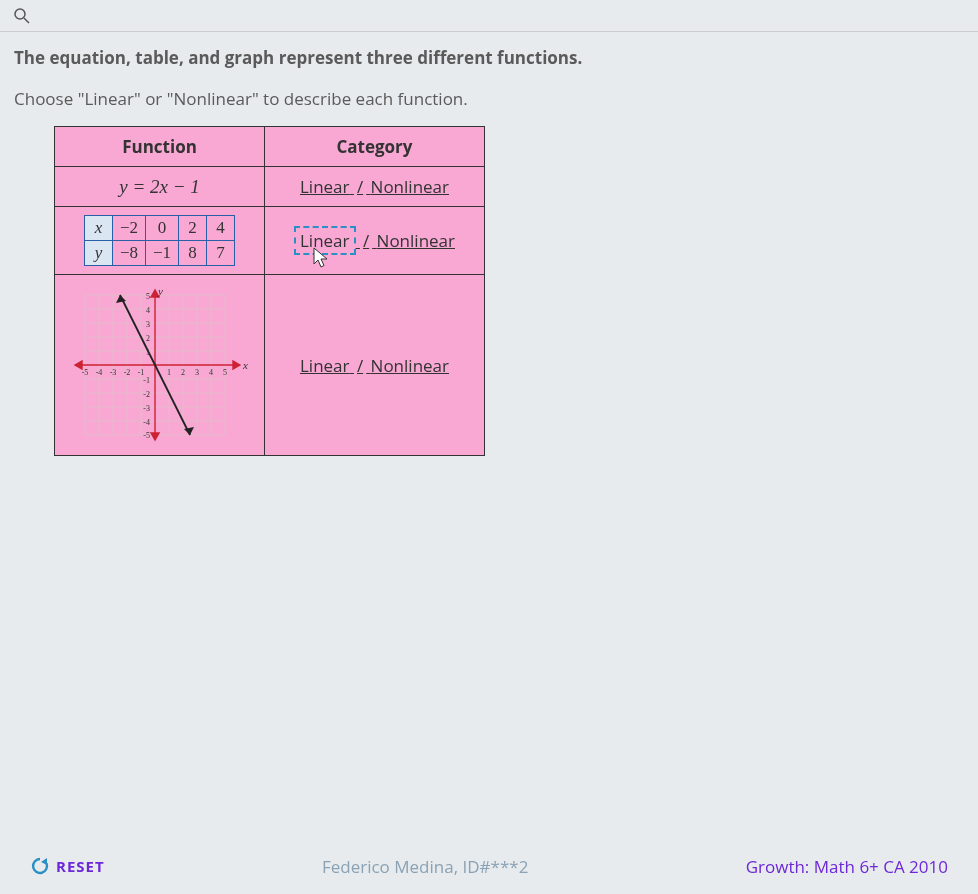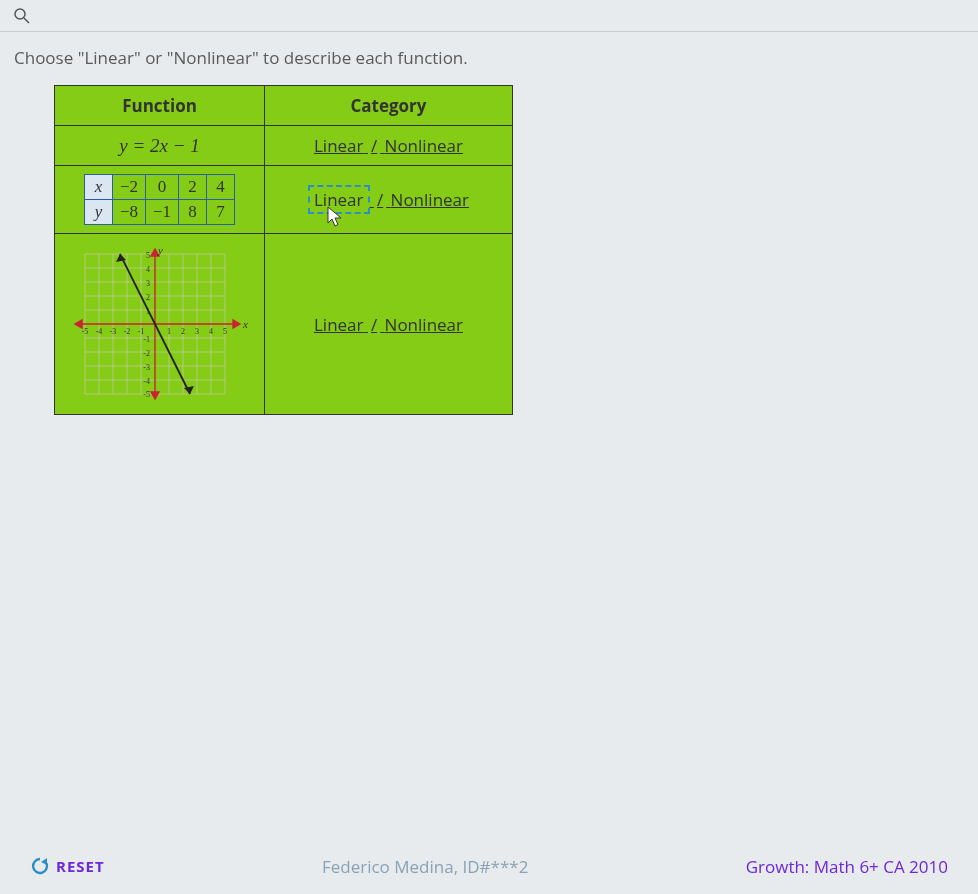--- a/index.html
+++ b/index.html
@@ -43,39 +43,39 @@
     .instruction-text {
       color: #5a5a5a;
       font-size: 17px;
       margin-bottom: 16px;
     }
     .main-table-wrap {
       margin-left: 40px;
     }
     table.main-table {
       border-collapse: collapse;
-      background: #84cc16;
+      background: #f9a8d4;
     }
     table.main-table th,
     table.main-table td {
       border: 1px solid #333;
       padding: 8px 12px;
       text-align: center;
       color: #333;
     }
     table.main-table th {
       font-weight: 700;
       font-size: 17px;
     }
     .func-cell {
       width: 210px;
       vertical-align: middle;
     }
     .cat-cell {
-      width: 248px;
+      width: 220px;
       vertical-align: middle;
       font-size: 17px;
     }
     .equation {
       font-family: Liberation Serif, serif;
       font-style: italic;
       font-size: 19px;
     }
     
     table.xy-table {
@@ -154,20 +154,21 @@
   <span class="toolbar-btn">
     <svg width="18" height="18" viewBox="0 0 18 18">
         <circle cx="7" cy="7" r="5" fill="none" stroke="#555" stroke-width="1.5"></circle>
         <line x1="11" y1="11" x2="16" y2="16" stroke="#555" stroke-width="1.5"></line>
       </svg>
   </span>
 </div>
 
 <div class="content">
 
+  <p class="prompt-text">The equation, table, and graph represent three different functions.</p>
   <p class="instruction-text">Choose "Linear" or "Nonlinear" to describe each function.</p>
 
   <div class="main-table-wrap">
     <table class="main-table">
       <tbody>
           <tr>
         <th class="func-cell">Function</th>
         <th class="cat-cell">Category</th>
       </tr>
 

